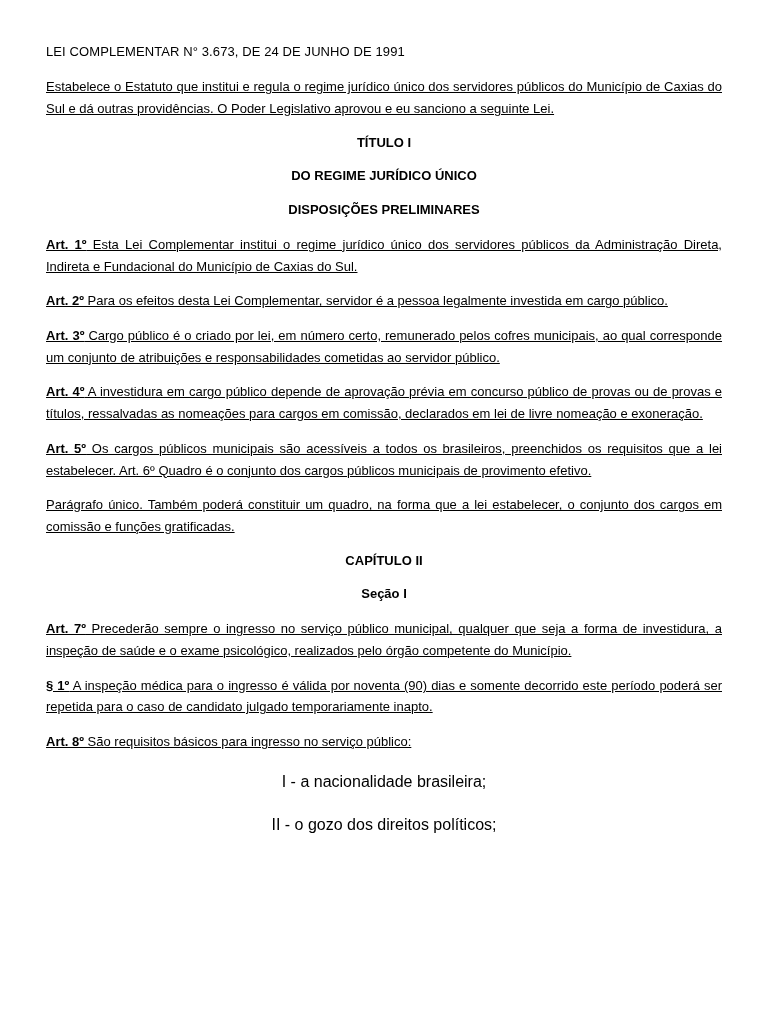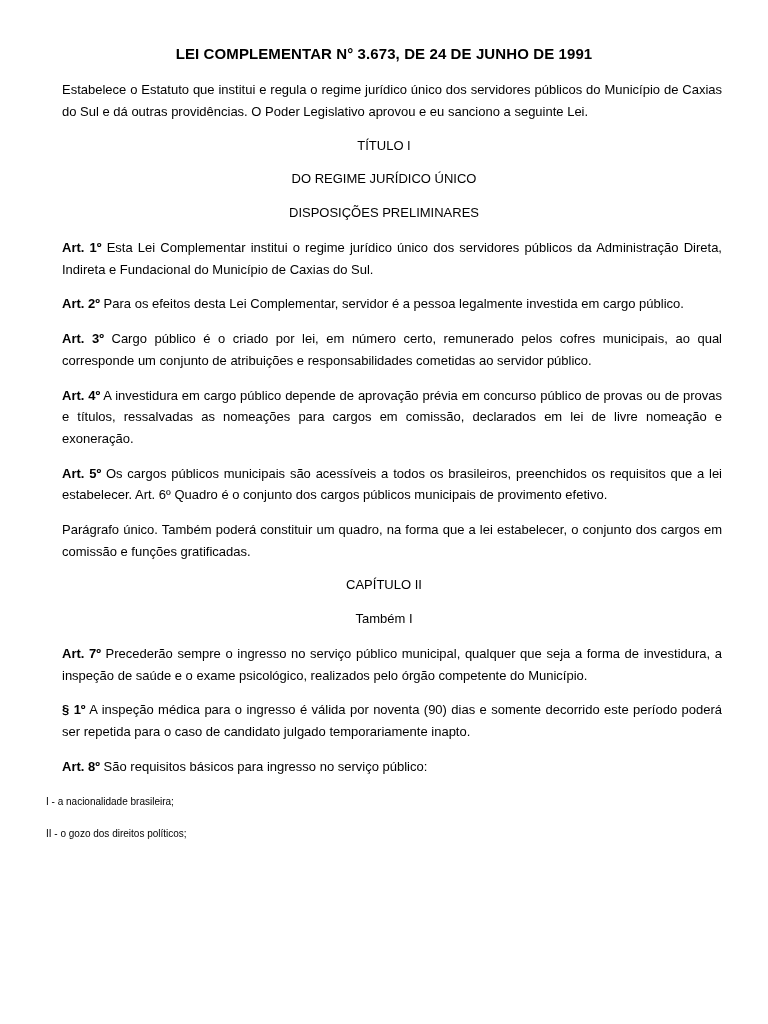--- a/index.html
+++ b/index.html
@@ -16,51 +16,51 @@
     -webkit-font-smoothing: antialiased;
   }
   .page {
     width: 768px;
     min-height: 1024px;
     box-sizing: border-box;
     padding: 36px 46px 40px 46px;
     background: #ffffff;
   }
   .doc-title {
-    text-align: center;
-    font-size: 15px;
-    font-weight: bold;
+    font-size: 13.0px;
+    font-weight: normal;
     line-height: 1.55;
     margin: 6px 0 14px 0;
     letter-spacing: 0.1px;
   }
   .para {
     font-size: 13.0px;
     line-height: 1.67;
     text-align: justify;
-    margin: 0 0 13px 16px;
+    margin: 0 0 13px 0;
     hyphens: none;
+    text-decoration: underline;
   }
   .para .lead {
     font-weight: bold;
   }
   .heading {
     text-align: center;
     font-size: 13.0px;
-    font-weight: normal;
+    font-weight: bold;
     line-height: 1.6;
     margin: 0 0 13px 0;
   }
   .heading.spaced-top {
     margin-top: 4px;
   }
   .item {
-    font-size: 10px;
+    font-size: 16px;
     line-height: 1.67;
-    text-align: left;
+    text-align: center;
     margin: 16px 0 13px 0;
   }
 </style>
 </head>
 <body>
 
 <div class="page">
 
   <h1 class="doc-title">LEI COMPLEMENTAR N° 3.673, DE 24 DE JUNHO DE 1991</h1>
 
@@ -94,21 +94,21 @@
     <span class="lead">Art. 5º</span><span> Os cargos públicos municipais são acessíveis a todos os brasileiros, preenchidos os requisitos que a lei estabelecer. Art. 6º Quadro é o conjunto dos cargos públicos municipais de provimento efetivo.</span>
   </p>
 
   <p class="para">
     <span class="lead"></span><span>Parágrafo único. Também poderá constituir um quadro, na forma que a lei estabelecer, o conjunto dos cargos em comissão e funções gratificadas.</span>
   </p>
 
   <div class="heading spaced-top">CAPÍTULO II</div>
 
 
-  <div class="heading">Também I</div>
+  <div class="heading">Seção I</div>
 
 
   <p class="para">
     <span class="lead">Art. 7º</span><span> Precederão sempre o ingresso no serviço público municipal, qualquer que seja a forma de investidura, a inspeção de saúde e o exame psicológico, realizados pelo órgão competente do Município.</span>
   </p>
 
   <p class="para">
     <span class="lead">§ 1º</span><span> A inspeção médica para o ingresso é válida por noventa (90) dias e somente decorrido este período poderá ser repetida para o caso de candidato julgado temporariamente inapto.</span>
   </p>
 

